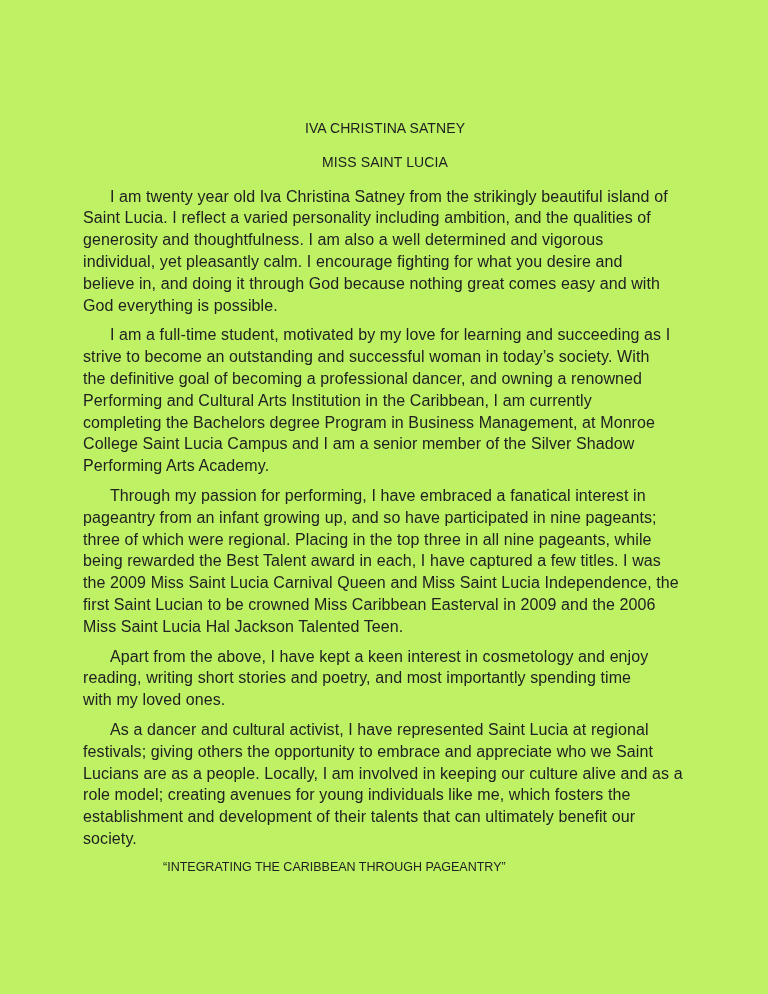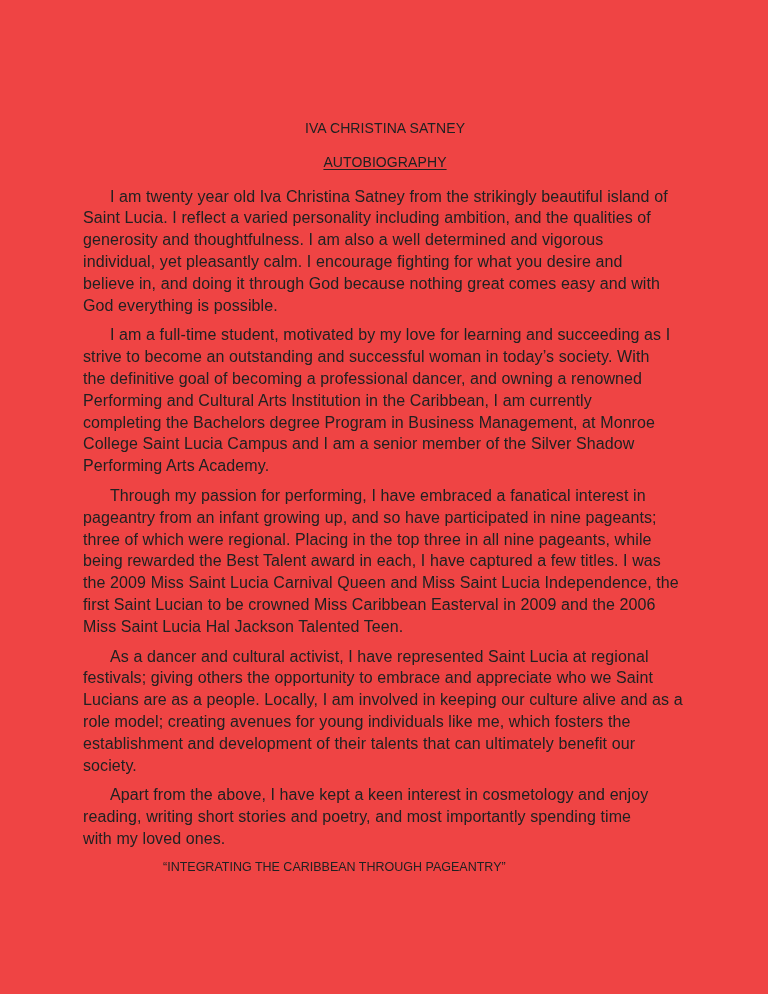--- a/index.html
+++ b/index.html
@@ -4,21 +4,21 @@
 <style>
   html, body {
     margin: 0;
     padding: 0;
     background: #ffffff;
   }
   .page {
     position: relative;
     width: 768px;
     height: 994px;
-    background: #ef4444;
+    background: #bef264;
     overflow: hidden;
     font-family: "Liberation Sans", sans-serif;
     color: #212121;
   }
   .doc {
     box-sizing: border-box;
     padding: 118px 0 0 83px;
     width: 768px;
   }
   .doc p {
@@ -49,45 +49,45 @@
     line-height: 18px !important;
     letter-spacing: 0 !important;
   }
 </style>
 </head>
 <body>
 
 <div class="page">
   <div class="doc">
     <p class="heading">IVA CHRISTINA SATNEY</p>
-    <p class="heading underlined">AUTOBIOGRAPHY</p>
+    <p class="heading">MISS SAINT LUCIA</p>
     <p class="para">I am twenty year old Iva Christina Satney from the strikingly beautiful island of
 Saint Lucia. I reflect a varied personality including ambition, and the qualities of
 generosity and thoughtfulness. I am also a well determined and vigorous
 individual, yet pleasantly calm. I encourage fighting for what you desire and
 believe in, and doing it through God because nothing great comes easy and with
 God everything is possible.</p>
     <p class="para">I am a full-time student, motivated by my love for learning and succeeding as I
 strive to become an outstanding and successful woman in today’s society. With
 the definitive goal of becoming a professional dancer, and owning a renowned
 Performing and Cultural Arts Institution in the Caribbean, I am currently
 completing the Bachelors degree Program in Business Management, at Monroe
 College Saint Lucia Campus and I am a senior member of the Silver Shadow
 Performing Arts Academy.</p>
     <p class="para">Through my passion for performing, I have embraced a fanatical interest in
 pageantry from an infant growing up, and so have participated in nine pageants;
 three of which were regional. Placing in the top three in all nine pageants, while
 being rewarded the Best Talent award in each, I have captured a few titles. I was
 the 2009 Miss Saint Lucia Carnival Queen and Miss Saint Lucia Independence, the
 first Saint Lucian to be crowned Miss Caribbean Easterval in 2009 and the 2006
 Miss Saint Lucia Hal Jackson Talented Teen.</p>
+    <p class="para">Apart from the above, I have kept a keen interest in cosmetology and enjoy
+reading, writing short stories and poetry, and most importantly spending time
+with my loved ones.</p>
     <p class="para">As a dancer and cultural activist, I have represented Saint Lucia at regional
 festivals; giving others the opportunity to embrace and appreciate who we Saint
 Lucians are as a people. Locally, I am involved in keeping our culture alive and as a
 role model; creating avenues for young individuals like me, which fosters the
 establishment and development of their talents that can ultimately benefit our
 society.</p>
-    <p class="para">Apart from the above, I have kept a keen interest in cosmetology and enjoy
-reading, writing short stories and poetry, and most importantly spending time
-with my loved ones.</p>
     <p class="tagline">“INTEGRATING THE CARIBBEAN THROUGH PAGEANTRY”</p>
   </div>
 </div>
 
 </body></html>

